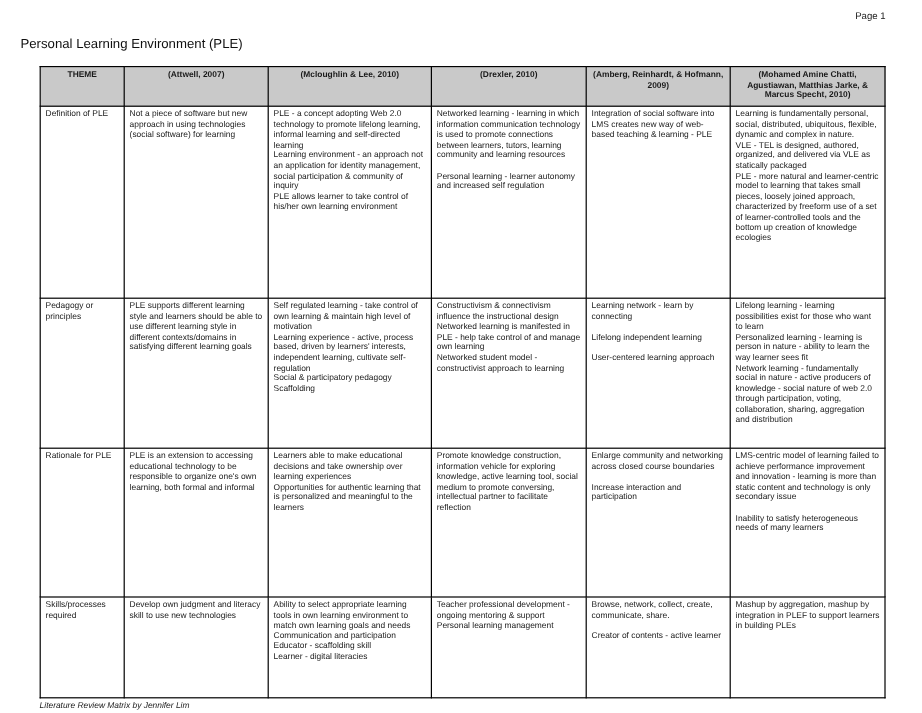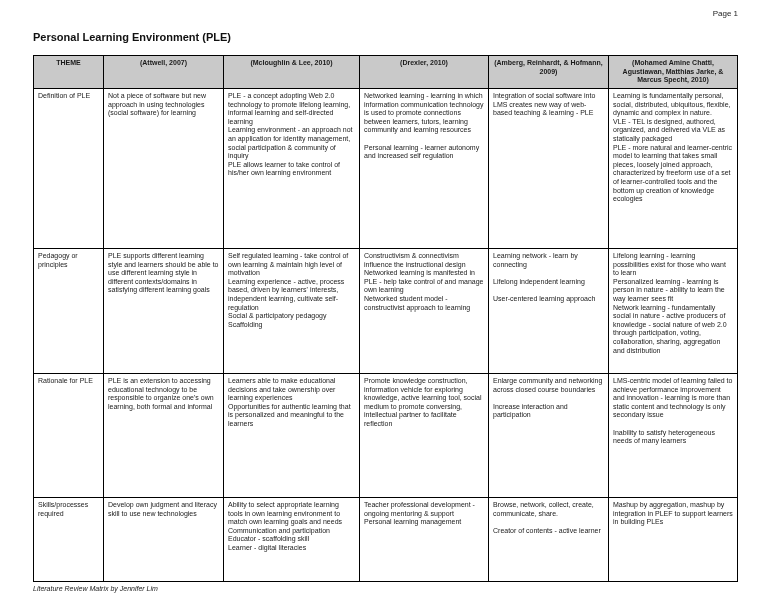--- a/index.html
+++ b/index.html
@@ -9,21 +9,21 @@
   html,body{margin:0;padding:0;}
   body{
     width:768px;height:594px;background:#ffffff;position:relative;
     font-family:"Liberation Sans","DejaVu Sans",sans-serif;color:#1a1a1a;
     overflow:hidden;
   }
   .page-number{
     position:absolute;top:9px;right:30px;font-size:8px;color:#222;
   }
   .doc-title{
-    position:absolute;top:31px;left:33px;font-size:11px;font-weight:bold;color:#111;
+    position:absolute;top:31px;left:17px;font-size:11px;font-weight:normal;color:#111;
   }
   .matrix-wrap{
     position:absolute;top:55px;left:33px;
   }
   table{
     border-collapse:collapse;table-layout:fixed;width:704px;
   }
   col.c0{width:70px;}
   col.c1{width:120px;}
   col.c2{width:136px;}

